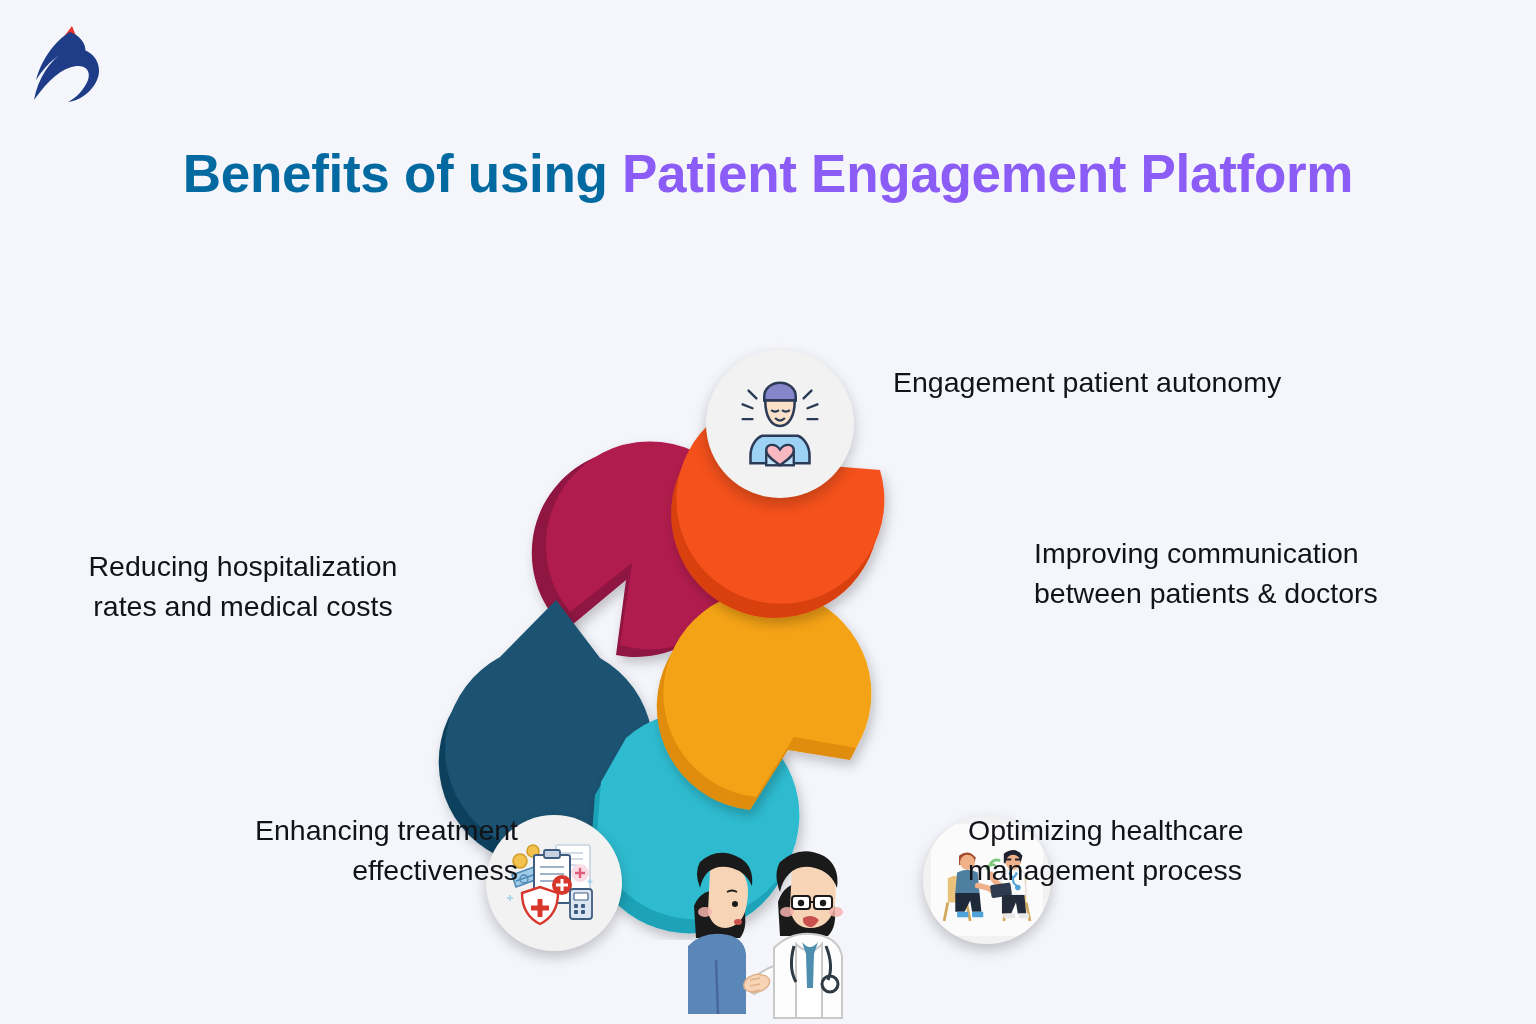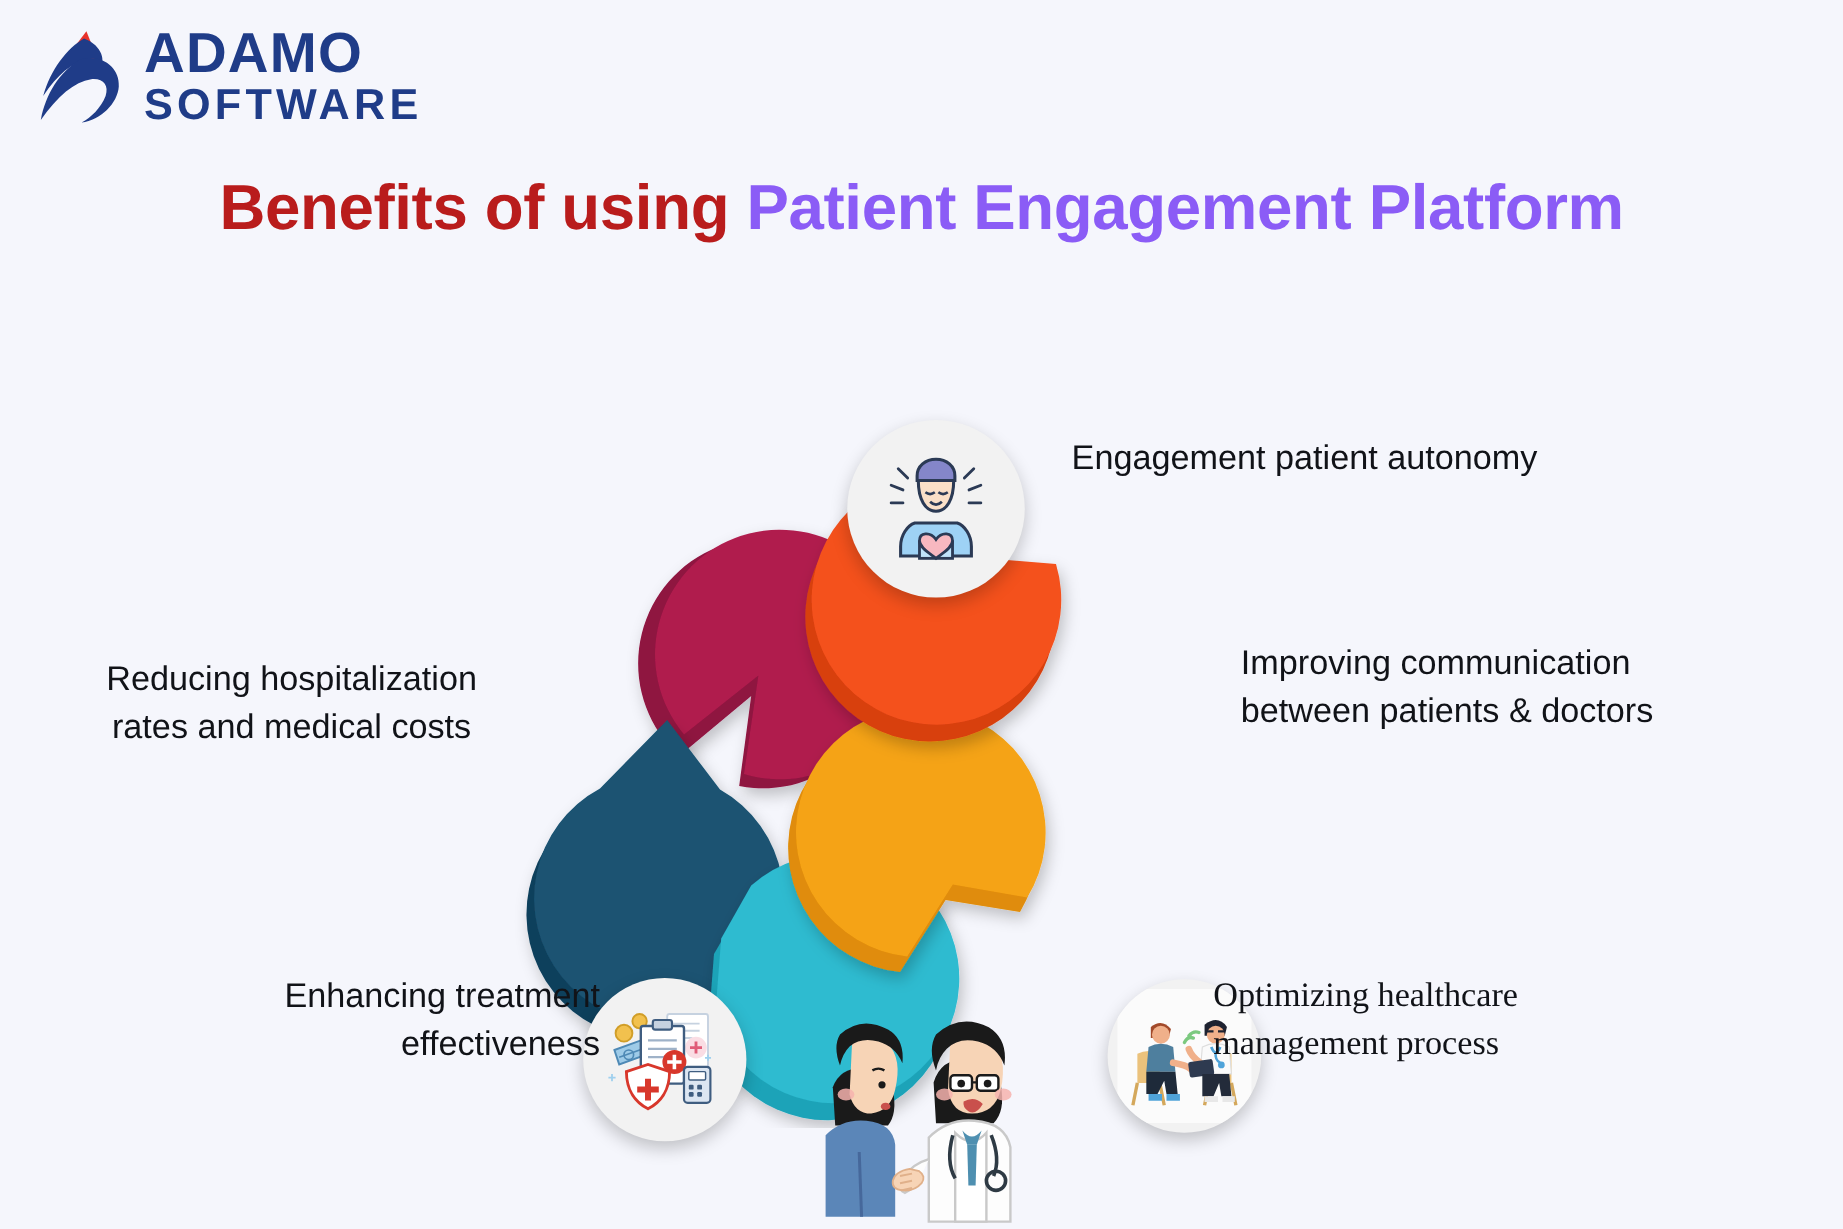--- a/index.html
+++ b/index.html
@@ -23,21 +23,21 @@
     font-size:36px; font-weight:bold; letter-spacing:3.5px;
     color:#1F3C88; line-height:1;
   }
 
   
   #title {
     position:absolute; left:0; right:0; top:143px;
     text-align:center; line-height:1.18;
     font-size:53px; font-weight:bold; letter-spacing:-0.3px;
   }
-  #title .t-navy { color:#b91c1c; }
+  #title .t-navy { color:#0369a1; }
   #title .t-red  { color:#8b5cf6; }
 
   
   #diagram {
     position:absolute; left:0; top:300px; width:1536px; height:660px;
   }
   #wheel { position:absolute; left:420px; top:0; width:700px; height:640px; }
 
   
   .node-disc {
@@ -57,38 +57,34 @@
   .label {
     position:absolute;
     color:#111318;
     font-size:28.5px;
     line-height:1.42;
     font-family:"Liberation Sans", sans-serif;
     white-space:pre-line;
   }
   #label-autonomy   { left:893px; top:362px; }
   #label-comm       { left:1034px; top:533px; }
-  #label-optimize   { left:1011px; top:810px;font-family:Liberation Serif, serif; }
-  #label-treatment  { left:192px; top:810px; width:308px; text-align:right; }
+  #label-optimize   { left:968px; top:810px; }
+  #label-treatment  { left:210px; top:810px; width:308px; text-align:right; }
   #label-reducing   { left:59px; top:546px; width:368px; text-align:center; }
 </style>
 </head>
 <body>
 
 <div id="logo">
   <span id="logo-mark">
     <svg viewBox="0 0 78 88" width="78" height="88">
       <path d="M46 8 L58 38 L30 29 Z" fill="#E8322A"></path>
       <path d="M44 14 C30 22 16 40 10 62 C22 44 34 34 48 31 C54 30 58 33 57 38 C62 34 60 20 44 14 Z" fill="#1F3C88"></path>
       <path d="M40 32 C24 42 12 60 8 82 C22 62 36 50 50 48 C60 47 65 53 62 62 C58 72 50 80 42 84 C58 82 72 68 73 54 C74 38 58 26 40 32 Z" fill="#1F3C88"></path>
     </svg>
-  </span>
-  <span id="logo-words">
-    <span class="logo-line1">ADAMO</span>
-    <span class="logo-line2">SOFTWARE</span>
   </span>
 </div>
 
 <h1 id="title">
   <span class="t-navy">Benefits of using </span><span class="t-red">Patient Engagement Platform</span>
 </h1>
 
 <div id="diagram">
 
   <svg id="wheel" viewBox="0 0 700 640" width="700" height="640">

